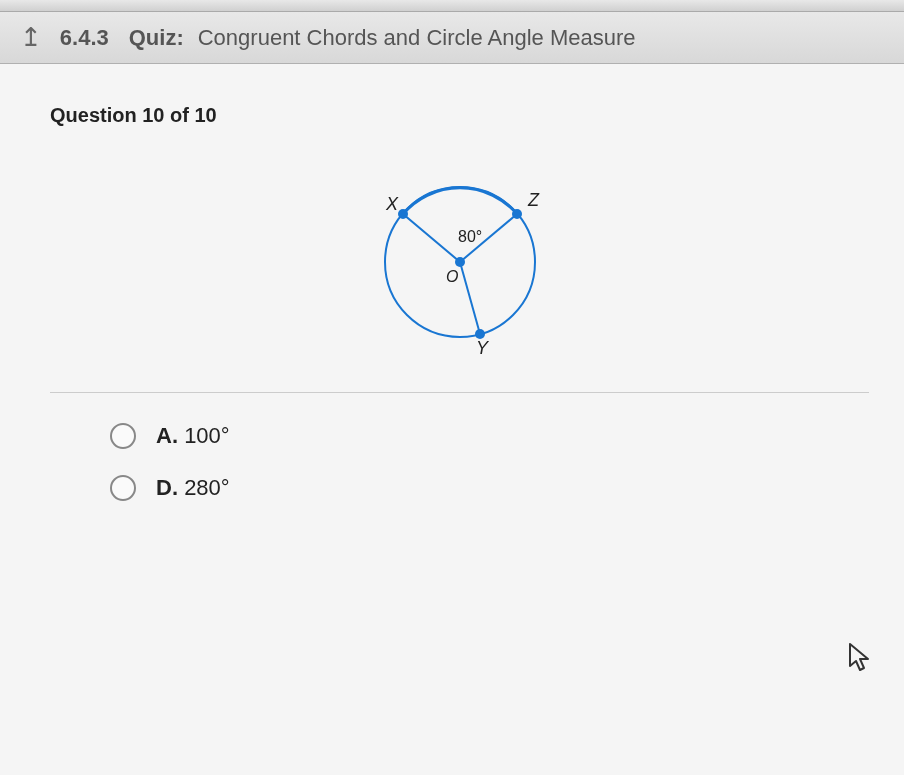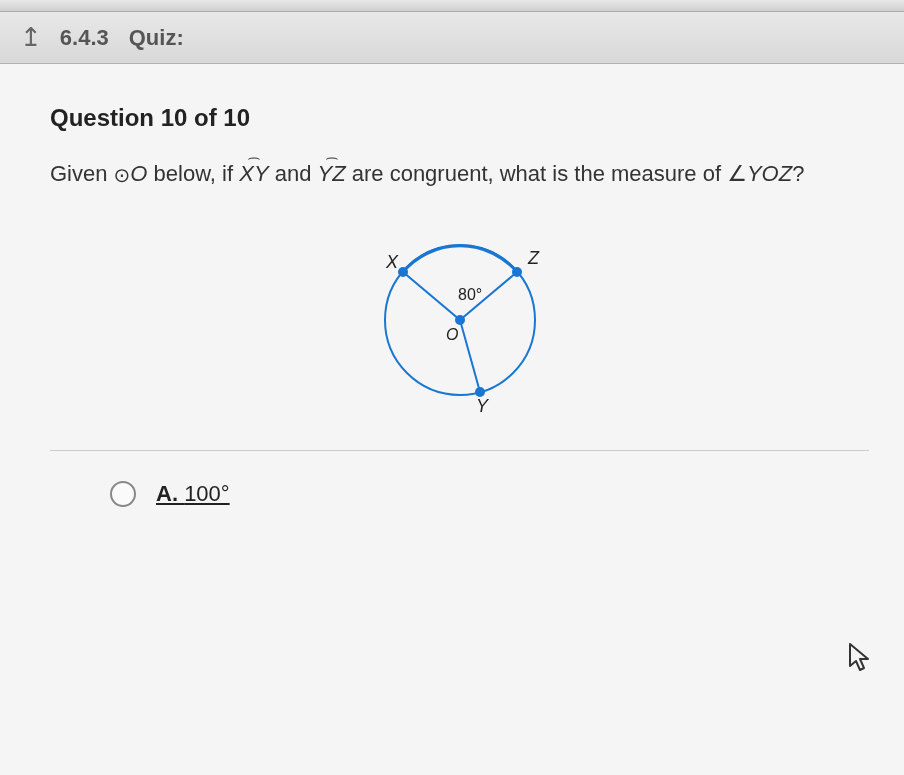--- a/index.html
+++ b/index.html
@@ -40,21 +40,21 @@
     .header-quiz {
       font-weight: bold;
       margin-right: 14px;
     }
     .content {
       padding: 40px 35px 0 50px;
       background: #f5f5f5;
       height: calc(100% - 62px);
     }
     .question-number {
-      font-size: 24px;
+      font-size: 20px;
       font-weight: bold;
       color: #222;
       margin-bottom: 25px;
     }
     .question-text {
       font-size: 22px;
       color: #333;
       line-height: 1.5;
       margin-bottom: 20px;
     }
@@ -104,21 +104,20 @@
       width: 26px;
       height: 26px;
       border: 2px solid #888;
       border-radius: 50%;
       margin-right: 20px;
       background: #fafafa;
     }
     .answer-label {
       font-size: 22px;
       color: #222;
-      text-decoration: underline;
     }
     .answer-letter {
       font-weight: bold;
     }
     .cursor-icon {
       position: absolute;
       right: 30px;
       top: 642px;
       font-size: 28px;
       color: #333;
@@ -126,28 +125,26 @@
   </style>
 </head>
 <body>
 
 <div class="browser-bar"></div>
 
 <div class="header">
   <span class="back-arrow">↥</span>
   <span class="header-code">6.4.3</span>
   <span class="header-quiz">Quiz:</span>
+  <span>Congruent Chords and Circle Angle Measure</span>
 </div>
 
 <div class="content">
   <div class="question-number">Question 10 of 10</div>
 
-  <div class="question-text">
-    <span>Given </span><span class="circle-symbol">⊙</span><span style="font-style:italic;">O</span><span> below, if </span><span class="arc-symbol">XY</span><span> and </span><span class="arc-symbol">YZ</span><span> are congruent, what is the measure of </span><span class="angle-symbol">∠</span><span style="font-style:italic;">YOZ</span><span>?</span>
-  </div>
 
   <div class="diagram-container">
     <svg width="220" height="210" viewBox="0 0 220 210">
 
       <circle cx="110" cy="110" r="75" fill="none" stroke="#1976d2" stroke-width="2"></circle>
 
       <circle cx="110" cy="110" r="5" fill="#1976d2"></circle>
 
       <line x1="110" y1="110" x2="53" y2="62" stroke="#1976d2" stroke-width="2"></line>
 
@@ -172,20 +169,27 @@
   <hr class="divider">
 
   <div class="answers">
     <div class="answer-option">
       <div class="radio"></div>
       <div class="answer-label">
         <span class="answer-letter">A.</span>
         <span>100°</span>
       </div>
     </div>
+    <div class="answer-option">
+      <div class="radio"></div>
+      <div class="answer-label">
+        <span class="answer-letter">D.</span>
+        <span>280°</span>
+      </div>
+    </div>
   </div>
 
   <div class="cursor-icon">
     <svg width="28" height="32" viewBox="0 0 28 32">
       <path d="M 4 2 L 4 24 L 10 19 L 14 28 L 18 26 L 14 17 L 22 17 Z" fill="none" stroke="#333" stroke-width="2" stroke-linejoin="round"></path>
     </svg>
   </div>
 </div>
 
 </body></html>

